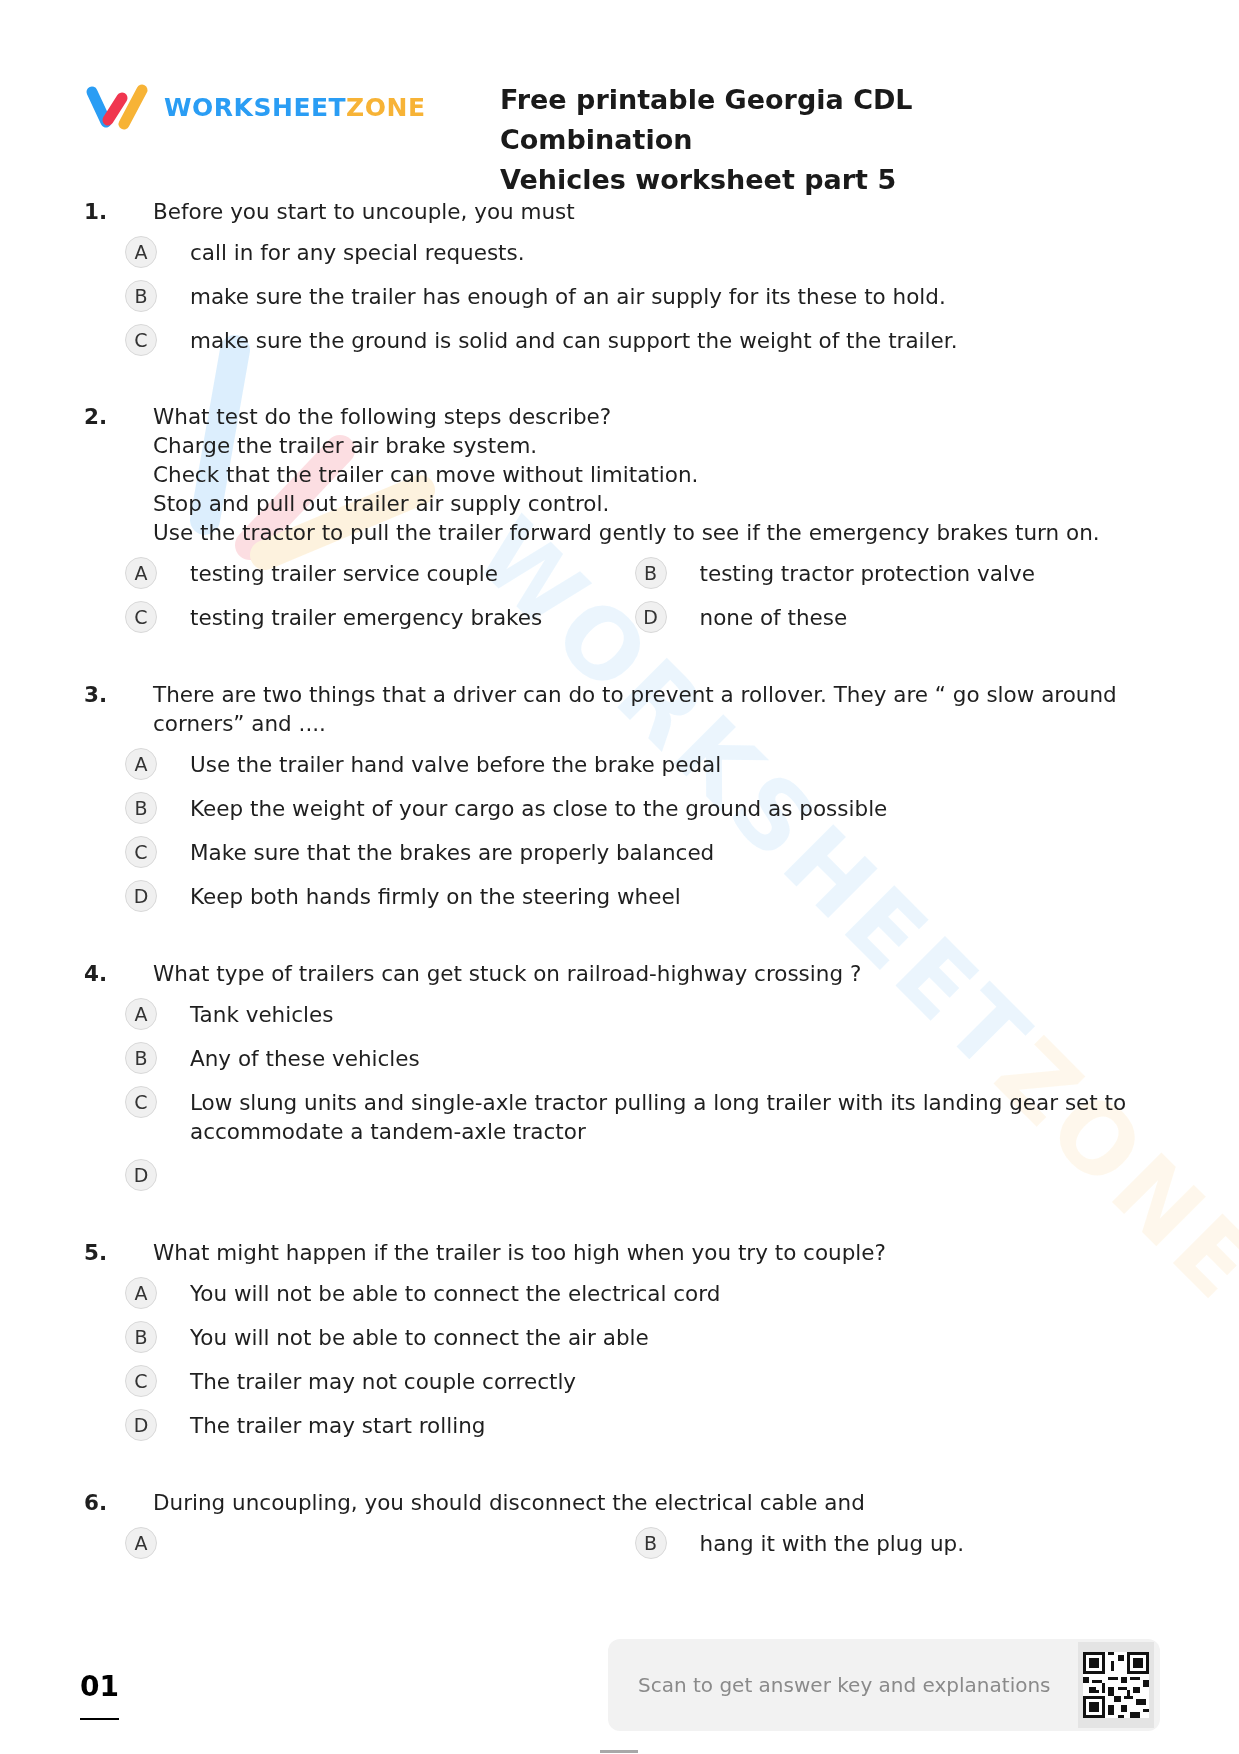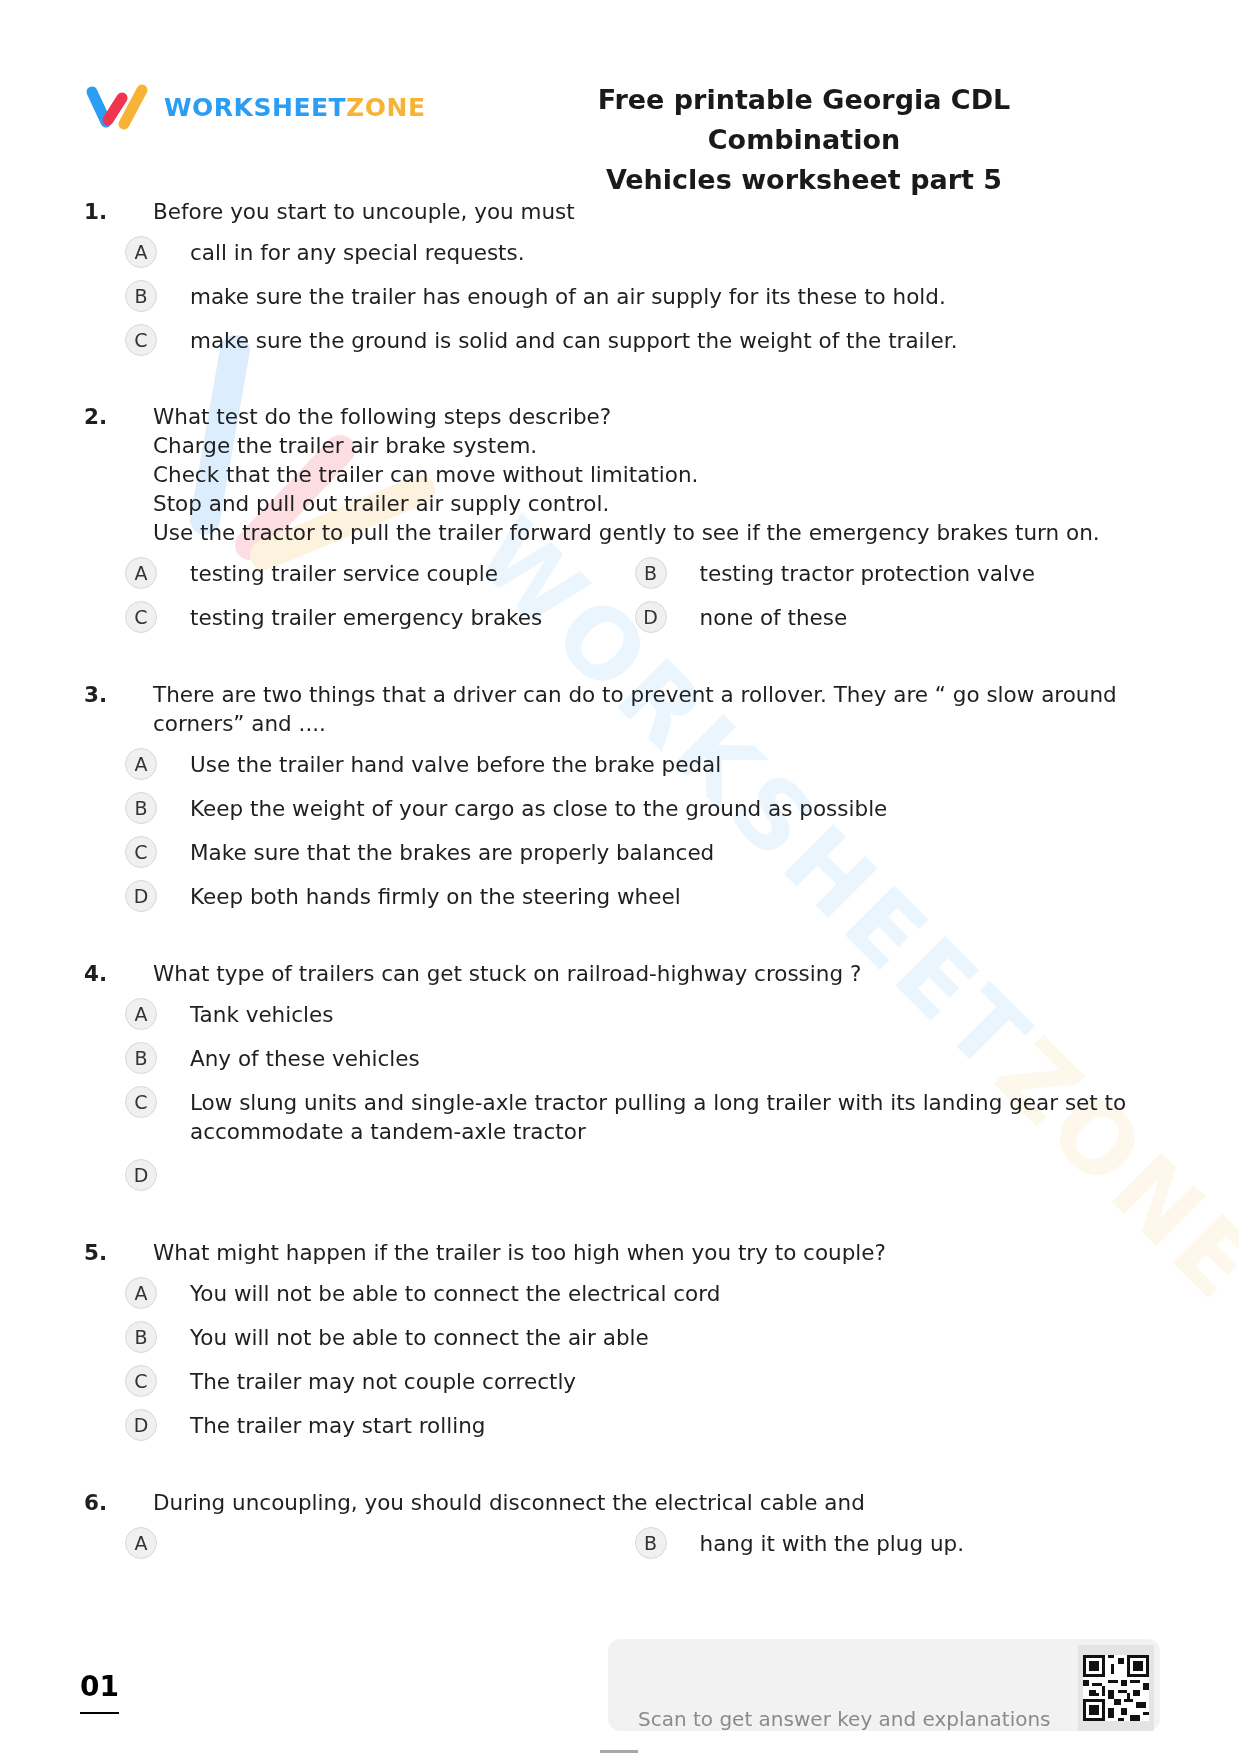--- a/index.html
+++ b/index.html
@@ -10,42 +10,42 @@
     }
     .watermark { position: absolute; left: 0; top: 0; width: 1239px; height: 1754px; pointer-events: none; z-index: 0; }
     .page { position: absolute; left: 0; top: 0; width: 1239px; height: 1754px; z-index: 1; }
 
     .header-logo { position: absolute; left: 84px; top: 82px; height: 50px; display: flex; align-items: center; }
     .logo-mark { width: 68px; height: 50px; margin-right: 12px; }
     .logo-text { font-size: 25px; font-weight: 600; letter-spacing: 0.5px; font-family: "DejaVu Sans", sans-serif; }
     .logo-text .w { color: #2a9df4; }
     .logo-text .z { color: #f7b336; }
 
-    .title { position: absolute; left: 500px; top: 80px; width: 608px; text-align: center;
+    .title { position: absolute; left: 500px; top: 80px; width: 608px; text-align: left;
       font-size: 27px; font-weight: bold; line-height: 40px; color: #1a1a1a; }
 
     .question { position: absolute; left: 84px; width: 1060px; }
     .q-head { display: flex; font-size: 21.5px; line-height: 29px; color: #1f1f1f; }
     .q-num { width: 41px; flex: none; font-weight: bold; }
     .q-text { white-space: pre-line; flex: 1; margin-left: 28px; }
     .options { margin-left: 41px; margin-top: 12px; }
     .opt-row { display: flex; }
     .option { display: flex; align-items: flex-start; height: 44px; font-size: 21.5px; line-height: 29px; }
     .option.wrap { height: auto; margin-bottom: 15px; }
     .opt-row .option { width: 562px; }
     .badge { width: 32px; height: 32px; border-radius: 50%; background: #f0f0f0; border: 1px solid #d9d9d9;
       box-sizing: border-box; display: flex; align-items: center; justify-content: center;
       font-size: 19px; color: #333; flex: none; margin-right: 15px; margin-top: -2px; }
     .opt-text { flex: 1; margin-left: 18px; }
 
     .page-num { position: absolute; left: 80px; top: 1672px; font-size: 28px; font-weight: bold; color: #000;
-      border-bottom: 2.5px solid #000; line-height: 30px; padding-bottom: 10px; }
+      border-bottom: 2.5px solid #000; line-height: 30px; padding-bottom: 16px; }
 
     .answer-box { position: absolute; left: 608px; top: 1639px; width: 552px; height: 92px; background: #f2f2f2;
-      border-radius: 12px; display: flex; align-items: flex-end; }
+      border-radius: 12px; display: flex; align-items: center; }
     .answer-text { margin-left: 30px; font-size: 20px; color: #8a8a8a; flex: 1; }
     .qr { width: 76px; height: 86px; background: #e4e4e4; margin-right: 6px; display: flex; align-items: center; justify-content: center; }
 
     .bottom-line { position: absolute; left: 600px; top: 1750px; width: 38px; height: 3px; background: #a8a8a8; }
   </style>
 </head>
 <body>
 
 <svg class="watermark" viewBox="0 0 1239 1754" xmlns="http://www.w3.org/2000/svg">
   <g opacity="0.16">

